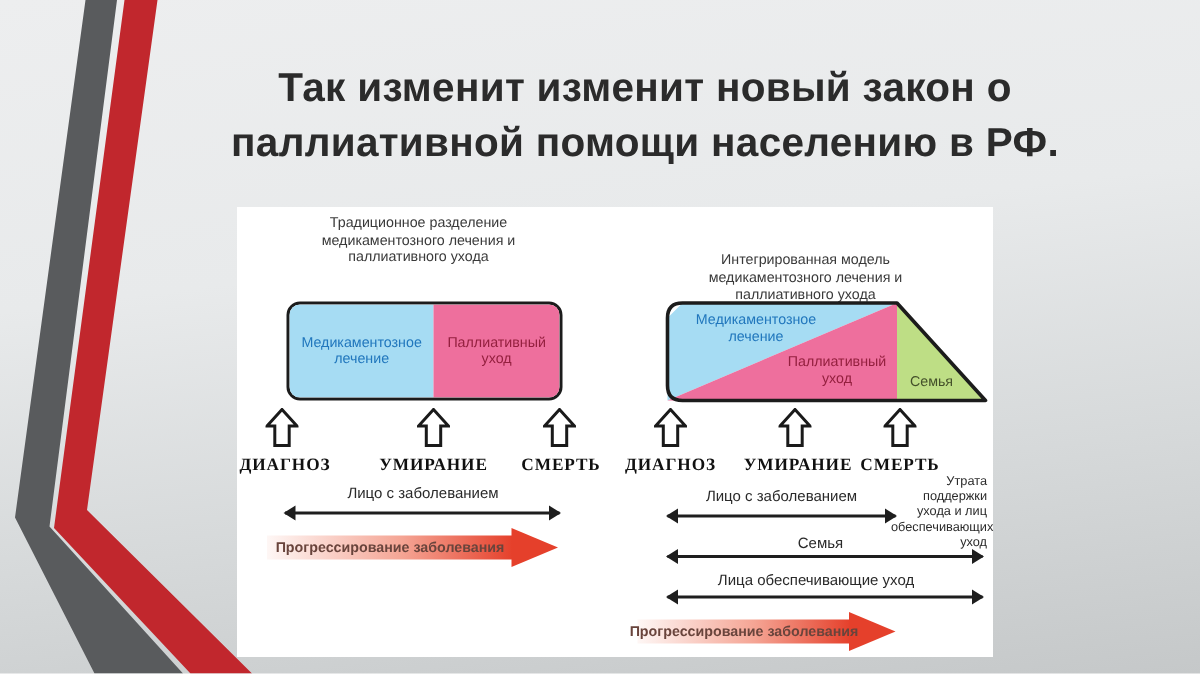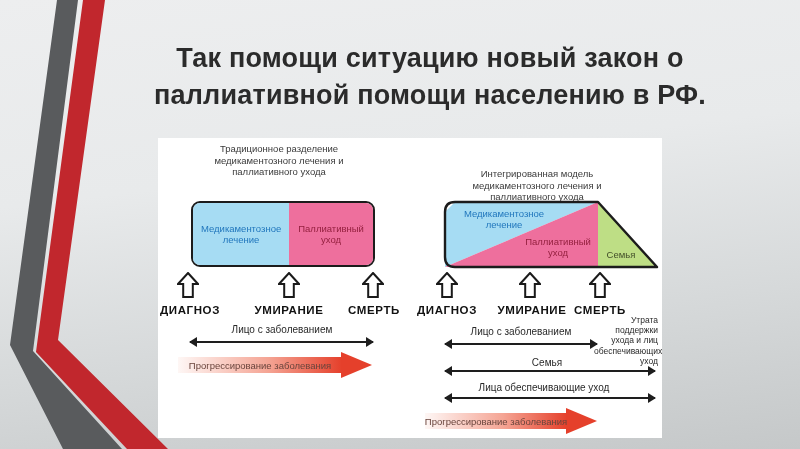--- a/index.html
+++ b/index.html
@@ -34,51 +34,51 @@
   
   .intshape{position:absolute;left:283px;top:60px;}
   .shape-label{position:absolute;text-align:center;font-size:9.5px;line-height:11px;}
   .lab-med{left:301px;top:70px;width:90px;color:#2177bd;}
   .lab-pal{left:360px;top:98px;width:80px;color:#94203f;}
   .lab-ber{left:433px;top:111px;width:60px;color:#44502a;}
   
   .up-arrow{position:absolute;top:134px;}
   
   .tl{position:absolute;top:166px;transform:translateX(-50%);white-space:nowrap;
-      font-weight:700;font-size:11.5px;color:#111;letter-spacing:.6px;}
+      font-weight:700;font-size:11.5px;color:#111;letter-spacing:.6px;font-family:Liberation Serif, serif;}
   
   .rowtxt{position:absolute;transform:translateX(-50%);white-space:nowrap;font-size:10px;color:#2a2a2a;}
   
   .darrow{position:absolute;height:2px;background:#1e1e1e;}
   .darrow::before,.darrow::after{content:"";position:absolute;top:-4px;width:0;height:0;
     border-top:5px solid transparent;border-bottom:5px solid transparent;}
   .darrow::before{left:-1px;border-right:8px solid #1e1e1e;}
   .darrow::after{right:-1px;border-left:8px solid #1e1e1e;}
   
   .prog{position:absolute;height:26px;}
   .prog .body{position:absolute;left:0;right:30px;top:5px;bottom:5px;
     background:linear-gradient(to right,rgba(240,140,115,0.07),rgba(236,90,60,0.55) 55%,#e5402b 100%);}
   .prog .head{position:absolute;right:0;top:0;width:0;height:0;
     border-top:13px solid transparent;border-bottom:13px solid transparent;border-left:31px solid #e5402b;}
   .prog .plabel{position:absolute;left:0;right:30px;top:0;bottom:0;display:flex;align-items:center;
-    justify-content:center;font-size:9.5px;color:#69443c;white-space:nowrap;}
+    justify-content:center;font-size:9.5px;color:#69443c;white-space:nowrap;font-weight:bold;}
   
   .supnote{position:absolute;left:436px;top:177px;width:64px;text-align:right;
     font-size:8.5px;line-height:10.2px;color:#2a2a2a;}
 </style>
 </head>
 <body>
 
 <svg id="stripes" width="800" height="449" viewBox="0 0 800 449" aria-hidden="true">
   <polygon points="57,0 78,0 33,351 122,449 63,449 10,345" fill="#595b5d"></polygon>
   <polygon points="83,0 105,0 58,340 168,449 127,449 36,352" fill="#c1272d"></polygon>
 </svg>
 
 <div class="title">
-  <div>Так помощи ситуацию  новый закон о</div>
+  <div>Так изменит изменит  новый закон о</div>
   <div>паллиативной помощи населению в РФ.</div>
 </div>
 
 <div class="panel">
 
   <div class="heading h-left">
     <span style="display:block">Традиционное разделение</span>
     <span style="display:block">медикаментозного лечения и</span>
     <span style="display:block">паллиативного ухода</span>
   </div>

